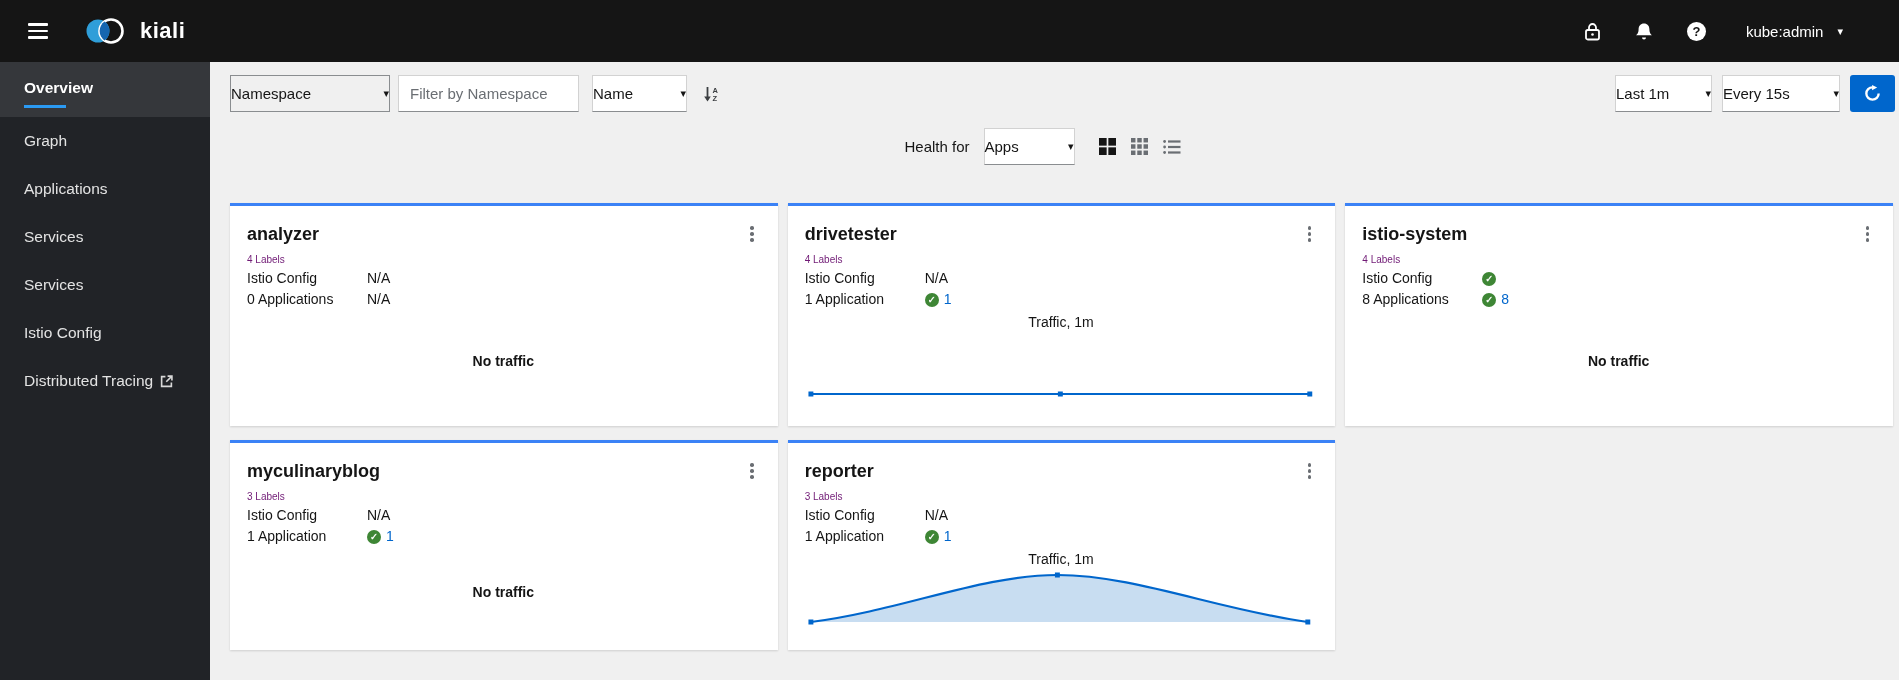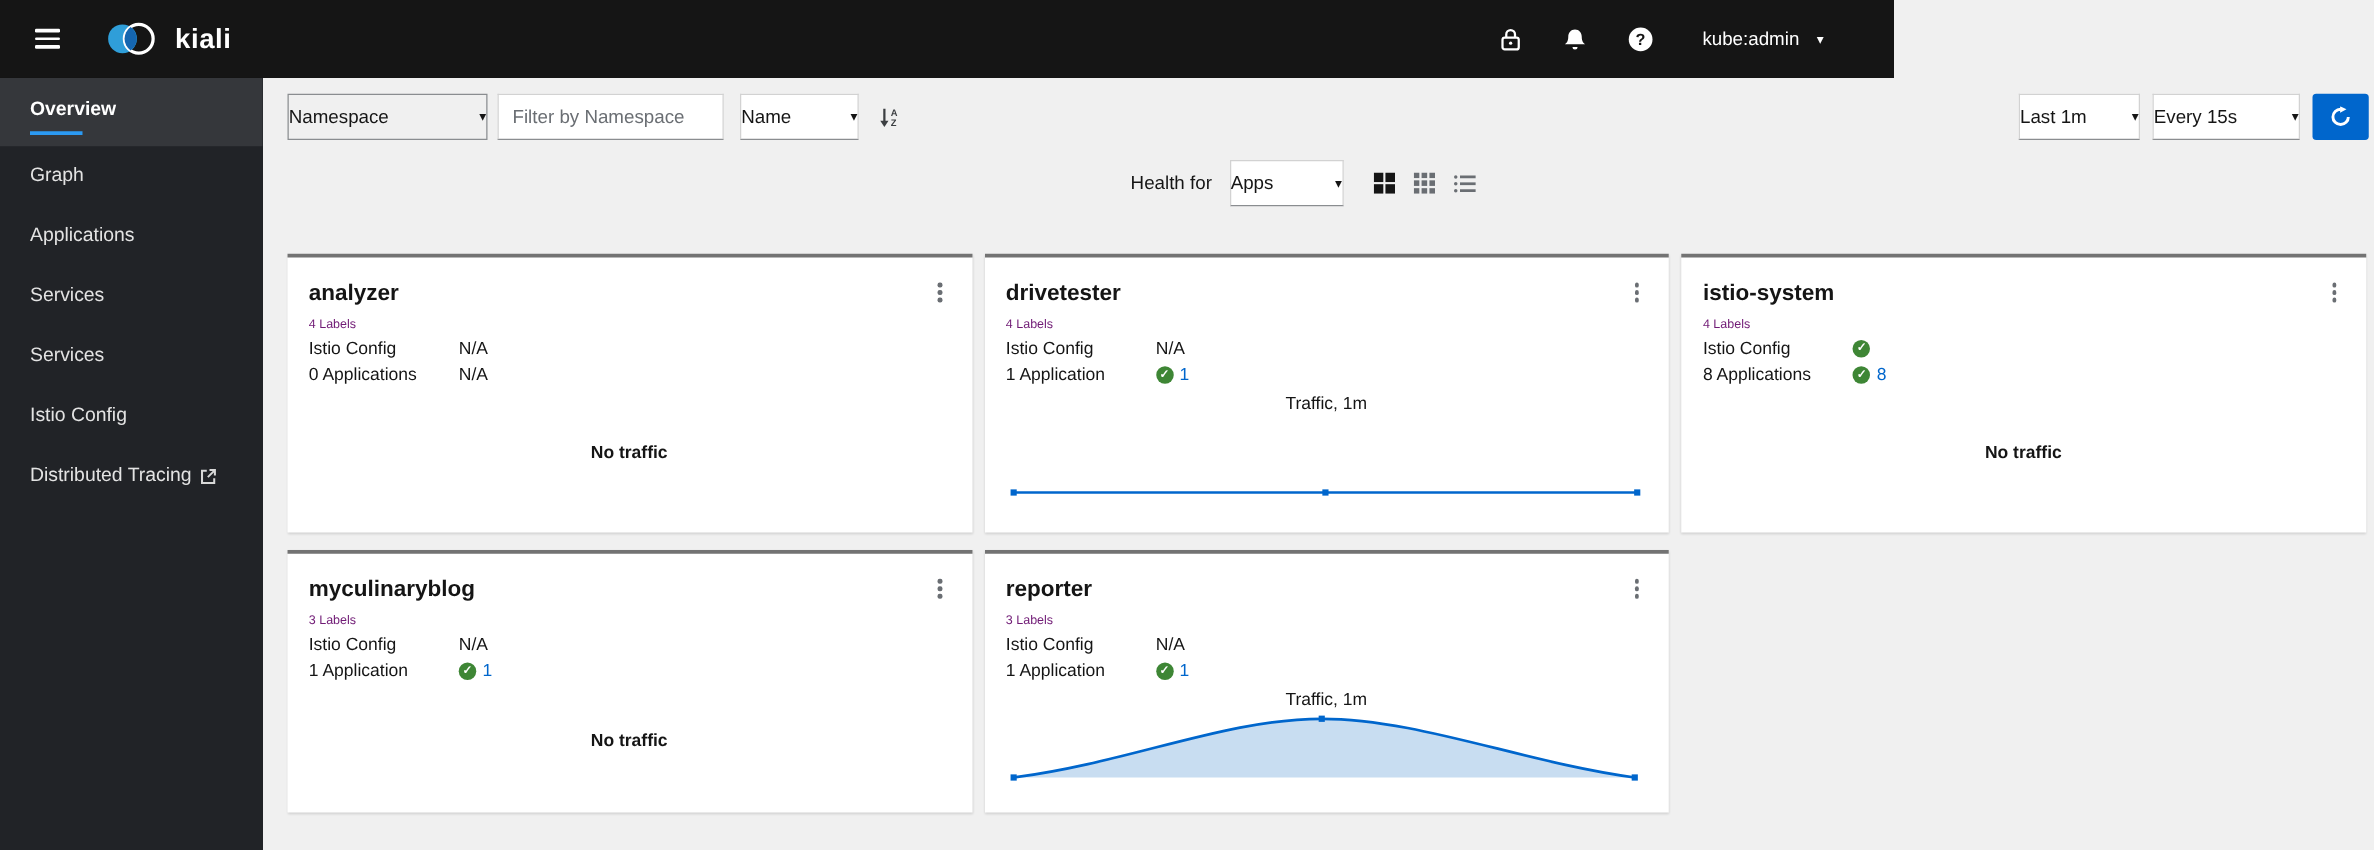--- a/index.html
+++ b/index.html
@@ -5,21 +5,21 @@
   * { box-sizing: border-box; }
   html,body { margin:0; padding:0; }
   body {
     width:1899px; height:680px; overflow:hidden;
     font-family:"Liberation Sans", sans-serif;
     background:#f0f0f0; color:#151515;
   }
 
   
   .masthead {
-    position:fixed; top:0; left:0; width:1515px; height:62px;
+    position:fixed; top:0; left:0; width:1899px; height:62px;
     background:#151515; display:flex; align-items:center; z-index:20;
   }
   .nav-toggle { background:none; border:none; margin-left:20px; padding:8px; cursor:pointer; }
   .nav-toggle span { display:block; width:20px; height:2.5px; background:#fff; margin:4px 0; border-radius:1px; }
   .brand { display:flex; align-items:center; margin-left:26px; gap:8px; }
   .brand-text { color:#fff; font-size:22px; font-weight:bold; letter-spacing:0.5px; }
   .mh-right { margin-left:auto; display:flex; align-items:center; margin-right:56px; gap:14px; }
   .mh-iconbtn { background:none; border:none; padding:6px 10px; cursor:pointer; display:flex; align-items:center; }
   .user-menu { display:flex; align-items:center; gap:14px; color:#fff; font-size:15px; margin-left:16px; cursor:pointer; }
   .caret-down-dark { font-size:11px; color:#151515; }
@@ -72,21 +72,21 @@
   .view-toggles { display:flex; align-items:center; gap:11px; margin-left:8px; }
   .view-btn { background:none; border:none; padding:2px; cursor:pointer; display:flex; }
 
   
   .cards-grid {
     margin:38px 6px 0 20px;
     display:grid; grid-template-columns:repeat(3,1fr); grid-template-rows:223px 210px;
     gap:14px 10px;
   }
   .card {
-    background:#fff; border-top:3px solid #737373;
+    background:#fff; border-top:3px solid #3b82f6;
     box-shadow:0 1px 2px rgba(3,3,3,0.14);
     padding:17px 18px 0 17px;
     display:flex; flex-direction:column; overflow:hidden;
   }
   .card-head { display:flex; align-items:flex-start; justify-content:space-between; }
   .card-title { margin:0; font-size:18px; font-weight:bold; color:#151515; line-height:22px; }
   .kebab { background:none; border:none; cursor:pointer; padding:3px 6px; display:flex; flex-direction:column; gap:2.5px; align-items:center; }
   .kebab i { width:3.5px; height:3.5px; border-radius:50%; background:#6a6e73; }
   .labels-link { display:inline-block; margin:9px 0 3px; font-size:10px; color:#701a75; text-decoration:none; cursor:pointer; width:fit-content; }
   .info-row { display:flex; font-size:14px; line-height:21px; }

